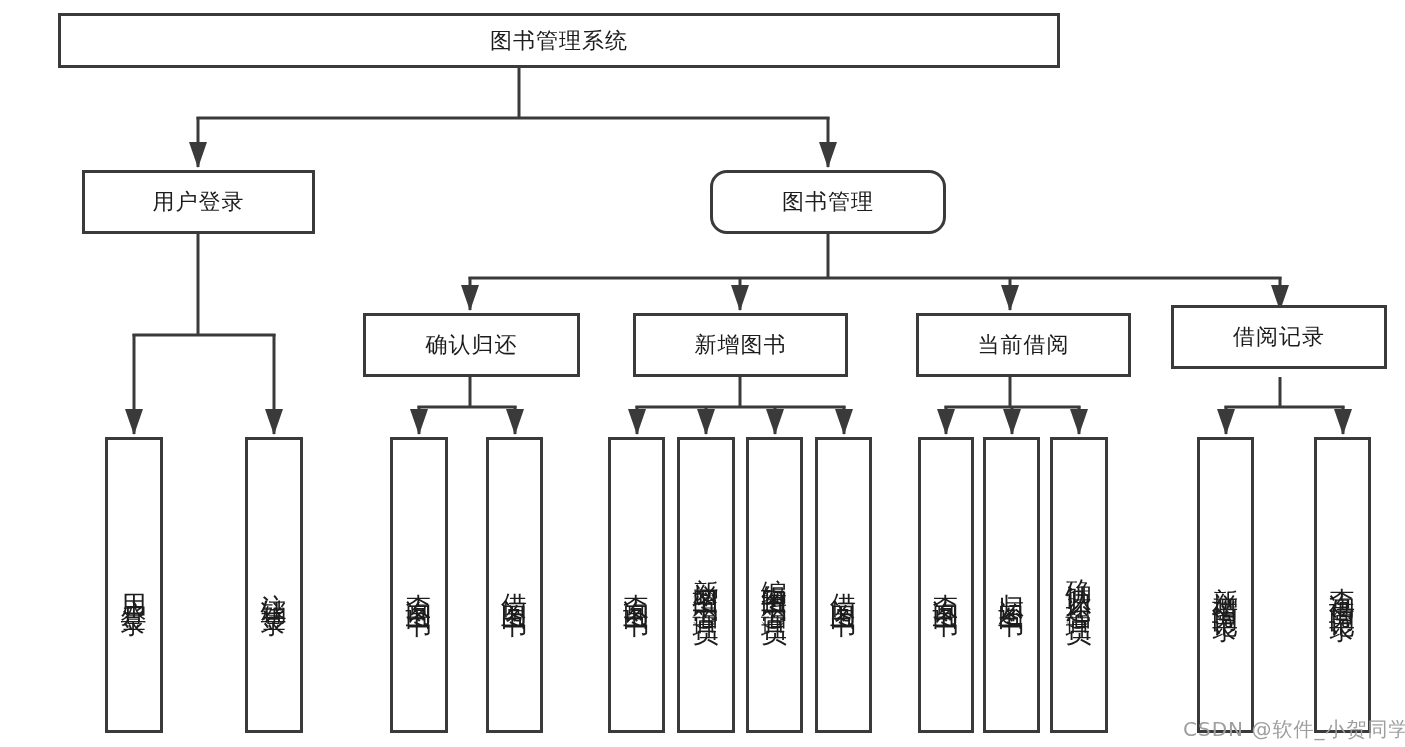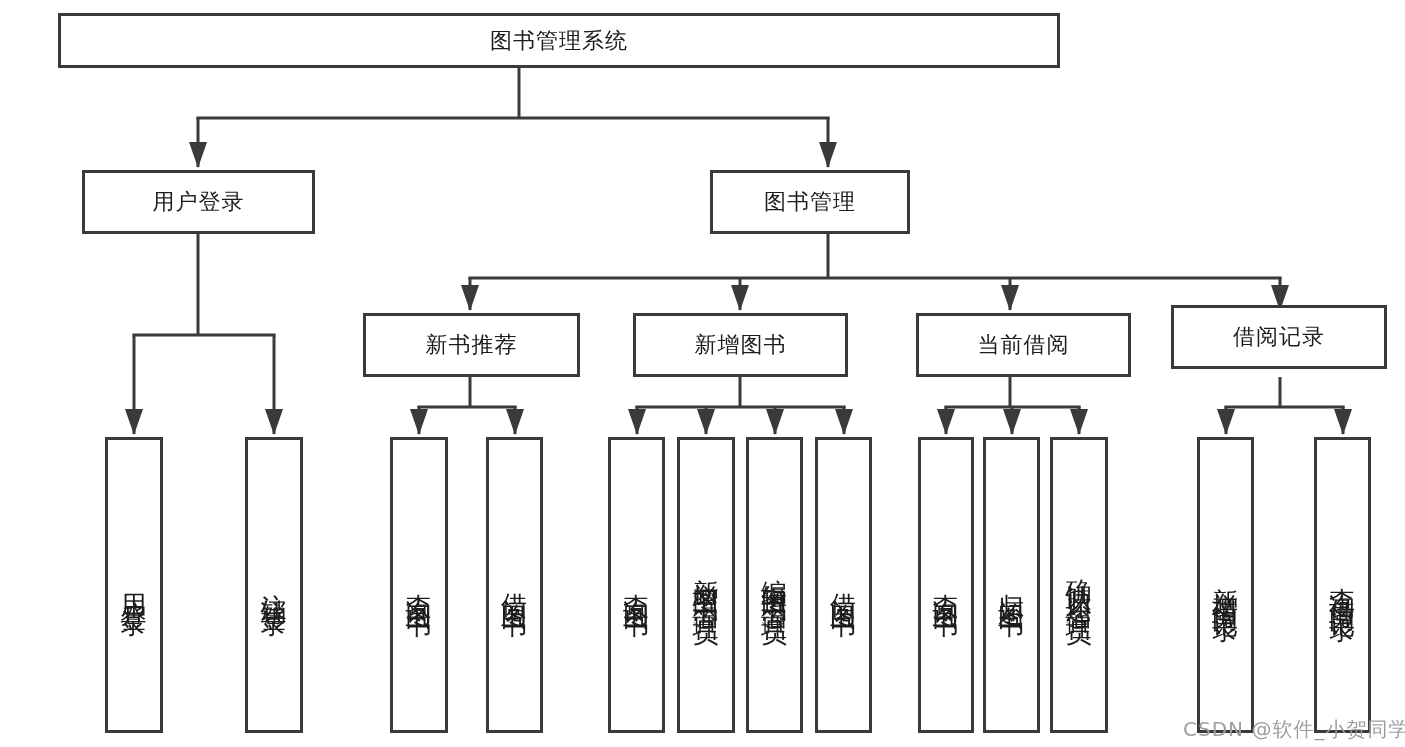--- a/index.html
+++ b/index.html
@@ -35,21 +35,21 @@
     text-orientation: mixed;
     font-size: 26px;
     letter-spacing: 6px;
     line-height: 1;
     white-space: normal;
   }
   
   .n-root   { left: 30px;   top: 13px;  width: 1002px; height: 55px; margin-left: 28px; }
   
   .n-login  { left: 82px;   top: 170px; width: 233px;  height: 64px; }
-  .n-mgmt   { left: 710px;  top: 170px; width: 200px;  height: 64px; }
+  .n-mgmt   { left: 710px;  top: 170px; width: 236px;  height: 64px; border-radius: 17px; }
   
   .n-rec    { left: 363px;  top: 313px; width: 217px;  height: 64px; }
   .n-borrow { left: 633px;  top: 313px; width: 215px;  height: 64px; }
   .n-cur    { left: 902px;  top: 313px; width: 215px;  height: 64px; margin-left: 14px; }
   .n-rcd    { left: 1171px; top: 305px; width: 216px;  height: 64px; }
   
   .lf { top: 437px; height: 296px; width: 58px; }
   .l-a1 { left: 105px; }
   .l-a2 { left: 245px; }
   .l-b1 { left: 390px; }
@@ -134,21 +134,21 @@
   </div>
 
   <div class="box n-login">
     <span>用户登录</span>
   </div>
   <div class="box n-mgmt">
     <span>图书管理</span>
   </div>
 
   <div class="box n-rec">
-    <span>新书推荐</span>
+    <span>确认归还</span>
   </div>
   <div class="box n-borrow">
     <span>新增图书</span>
   </div>
   <div class="box n-cur">
     <span>当前借阅</span>
   </div>
   <div class="box n-rcd">
     <span>借阅记录</span>
   </div>

